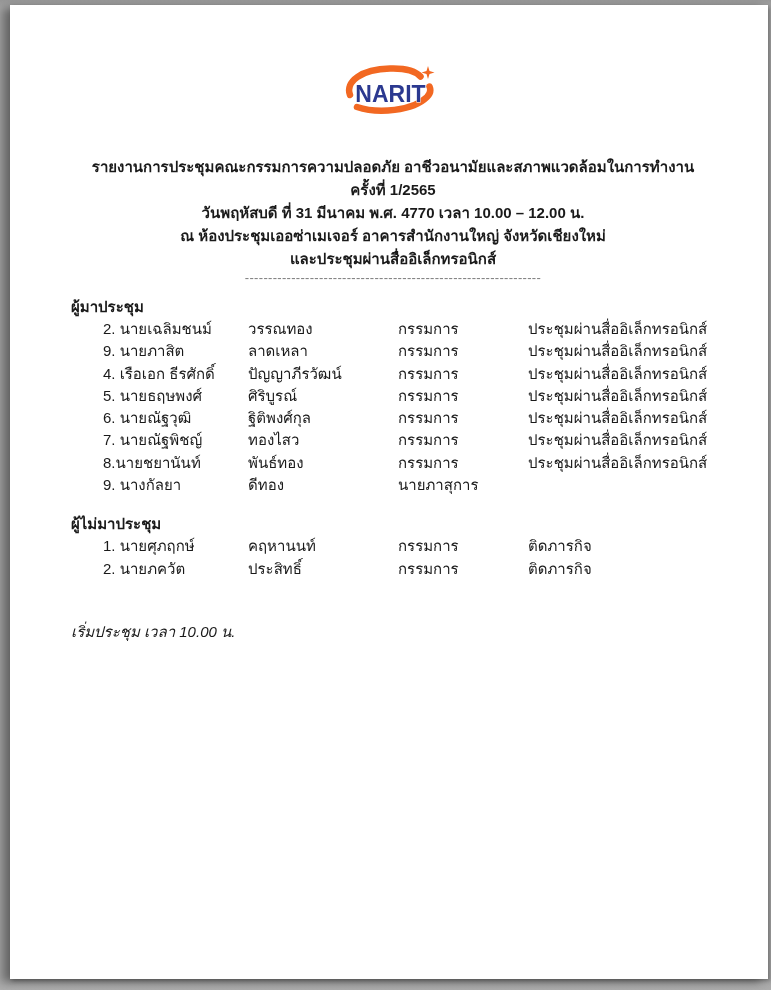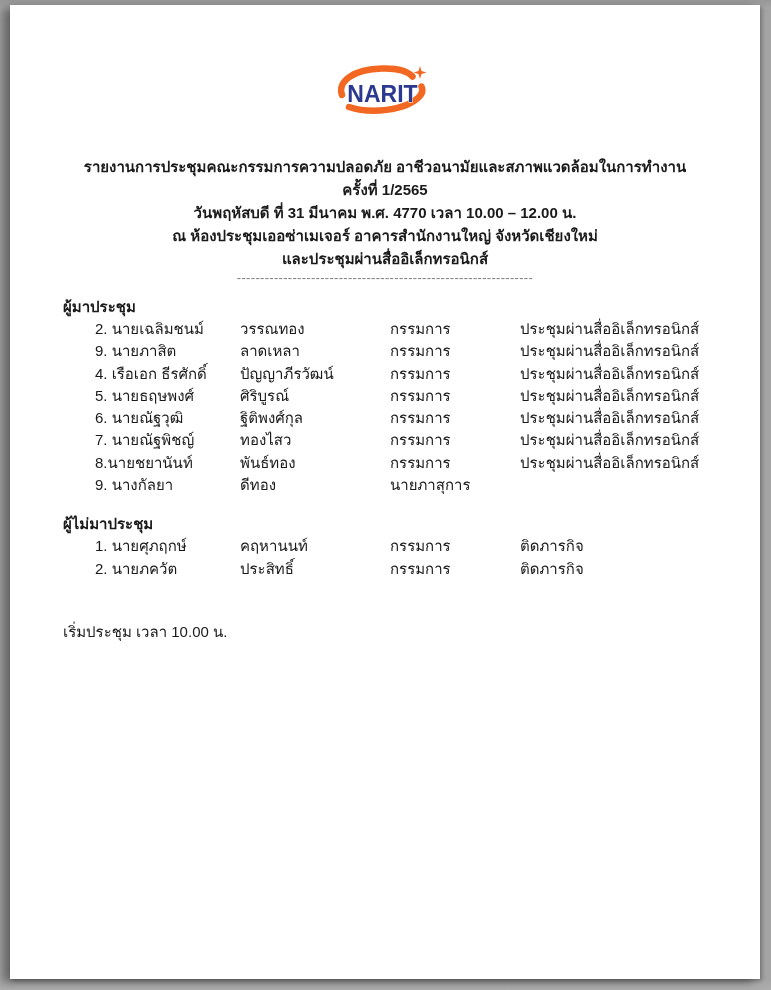--- a/index.html
+++ b/index.html
@@ -19,20 +19,21 @@
   }
   .page {
     position: absolute;
     left: 10px;
     top: 5px;
     width: 750px;
     height: 974px;
     background: #ffffff;
     box-shadow: -7px 3px 9px rgba(0,0,0,0.38), 2px 2px 4px rgba(0,0,0,0.28);
     overflow: hidden;
+    padding-left: 8px;
   }
   .logo-wrap {
     margin-top: 60px;
     text-align: center;
   }
   .logo-svg { display: inline-block; }
   .title-block {
     margin-top: 36px;
     text-align: center;
     font-size: 15px;
@@ -73,20 +74,21 @@
   col.c1 { width: 145px; }
   col.c2 { width: 150px; }
   col.c3 { width: 130px; }
   col.c4 { width: 215px; }
   .absent-heading { margin-top: 17px; }
   .start-line {
     margin: 41px 0 8px 53px;
     font-size: 15px;
     color: #1a1a1a;
     line-height: 22px;
+    font-style: italic;
   }
 </style>
 </head>
 <body>
 
 <div class="viewport">
   <div class="page">
 
     <div class="logo-wrap">
       <svg class="logo-svg" width="102" height="50" viewBox="0 0 204 100">

